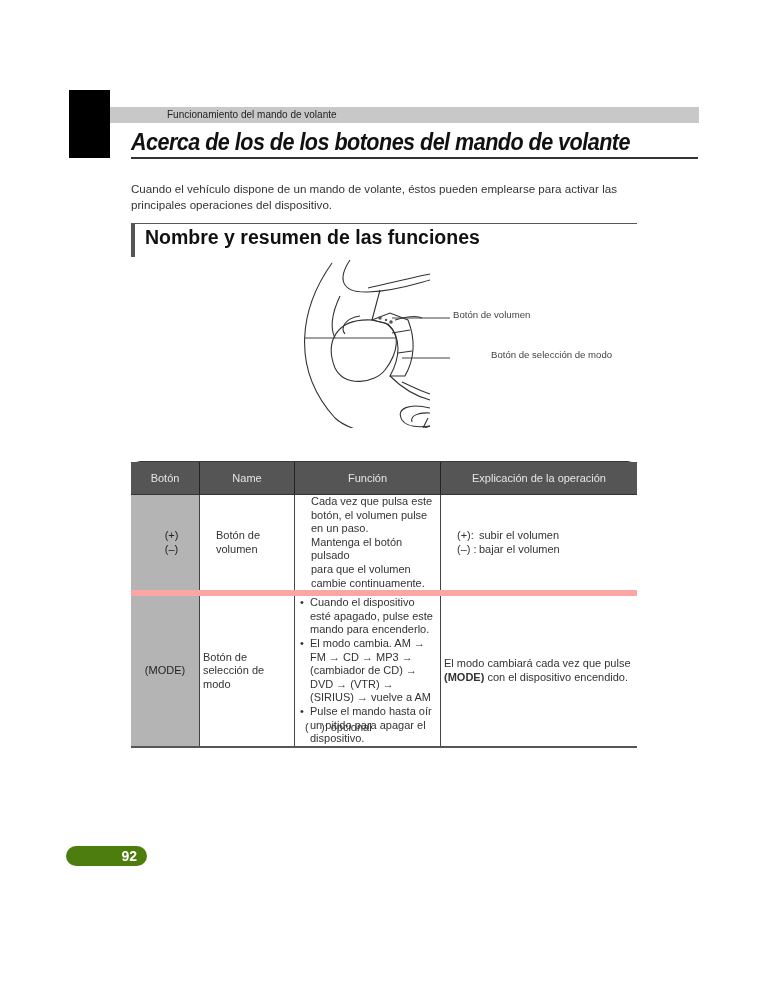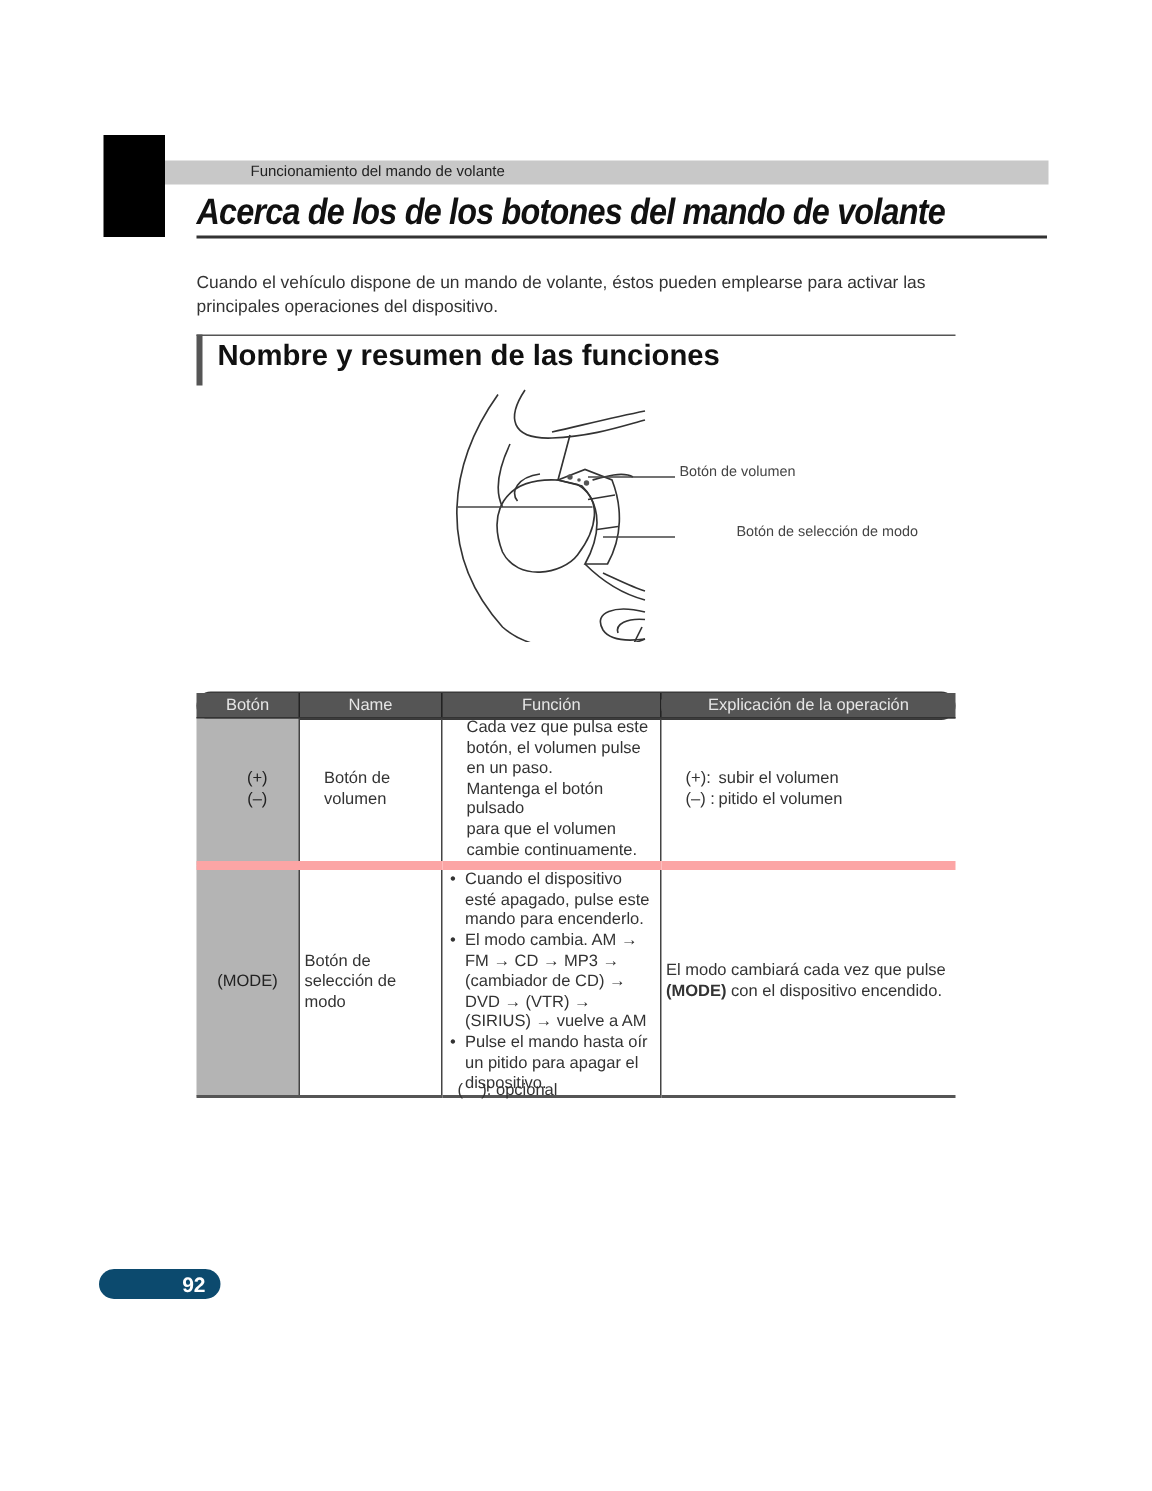--- a/index.html
+++ b/index.html
@@ -17,36 +17,36 @@
     .h2-left { position: absolute; left: 0; top: 0; width: 4px; height: 34px; background: #555; }
     .h2-top { position: absolute; left: 0; top: 0; width: 506px; height: 1px; background: #555; }
     .h2-text { position: absolute; left: 14px; top: 3px; font-size: 19.5px; font-weight: bold; color: #111; white-space: nowrap; }
     .diagram { position: absolute; left: 140px; top: 258px; width: 500px; height: 170px; }
     .diagram svg { position: absolute; left: 0; top: 0; }
     .lbl { position: absolute; font-size: 9.6px; line-height: 11px; color: #444; white-space: nowrap; }
     .ops-banner { position: absolute; left: 131px; top: 433px; width: 506px; height: 19px; background: #3a3a3a; border-radius: 10px; margin-top: 28px; }
     .ops-banner span { position: absolute; left: 0; right: 0; top: 1px; text-align: center; font-size: 14.5px; font-weight: bold;
                        font-style: italic; color: #ffffff; letter-spacing: 0.3px; }
     table.ops { position: absolute; left: 131px; top: 462px; width: 506px; border-collapse: collapse; font-size: 11px; }
-    table.ops th { background: #555; color: #e6e6e6; font-weight: normal; height: 16px; padding: 0; font-size: 11px;
+    table.ops th { background: #555; color: #e6e6e6; font-weight: normal; height: 32px; padding: 0; font-size: 11px;
                    border-right: 1px solid #222; border-bottom: 1px solid #333; }
     table.ops th:last-child { border-right: none; }
     table.ops td { vertical-align: middle; padding: 0 3px; line-height: 13.6px; color: #333; border-right: 1px solid #444; }
     table.ops td:last-child { border-right: none; }
     table.ops tr.r1 td { border-bottom: 6px solid #fca5a5; padding-left: 16px; }
     table.ops tr.r2 td { border-bottom: 2px solid #555; }
     table.ops td.btn { background: #b4b4b4; text-align: center; color: #222; }
     .c1 { width: 68px; } .c2 { width: 94px; } .c3 { width: 145px; } .c4 { width: auto; }
     ul.bullets { margin: 0; padding: 0 0 0 12px; list-style: none; }
     ul.bullets li { position: relative; }
     ul.bullets li::before { content: "\2022"; position: absolute; left: -10px; top: 0; }
     .explain-row { display: flex; }
     .explain-row .k { width: 22px; }
     .footnote { position: absolute; left: 305px; top: 721px; font-size: 11px; color: #333; white-space: pre; text-align: right; }
-    .page-num { position: absolute; left: 66px; top: 846px; width: 81px; height: 20px; background: #0c4a6e; border-radius: 10px; text-align: right; }
+    .page-num { position: absolute; left: 66px; top: 846px; width: 81px; height: 20px; background: #4d7c0f; border-radius: 10px; text-align: right; }
     .page-num span { position: absolute; right: 10px; top: 2px; color: #fff; font-weight: bold; font-size: 14px; }
   </style>
 </head>
 <body>
 
 <div class="black-tab"></div>
 <div class="section-bar">
   <span>Funcionamiento del mando de volante</span>
 </div>
 <h1 class="page-title">Acerca de los de los botones del mando de volante</h1>
@@ -134,21 +134,21 @@
         <div>para que el volumen</div>
         <div>cambie continuamente.</div>
       </td>
       <td>
         <div class="explain-row">
           <span class="k">(+):</span>
           <span>subir el volumen</span>
         </div>
         <div class="explain-row">
           <span class="k">(–) :</span>
-          <span>pitido el volumen</span>
+          <span>bajar el volumen</span>
         </div>
       </td>
     </tr>
     <tr class="r2" style="height:153px;">
       <td class="btn">
         <div>(MODE)</div>
       </td>
       <td>
         <div>Botón de</div>
         <div>selección de</div>

